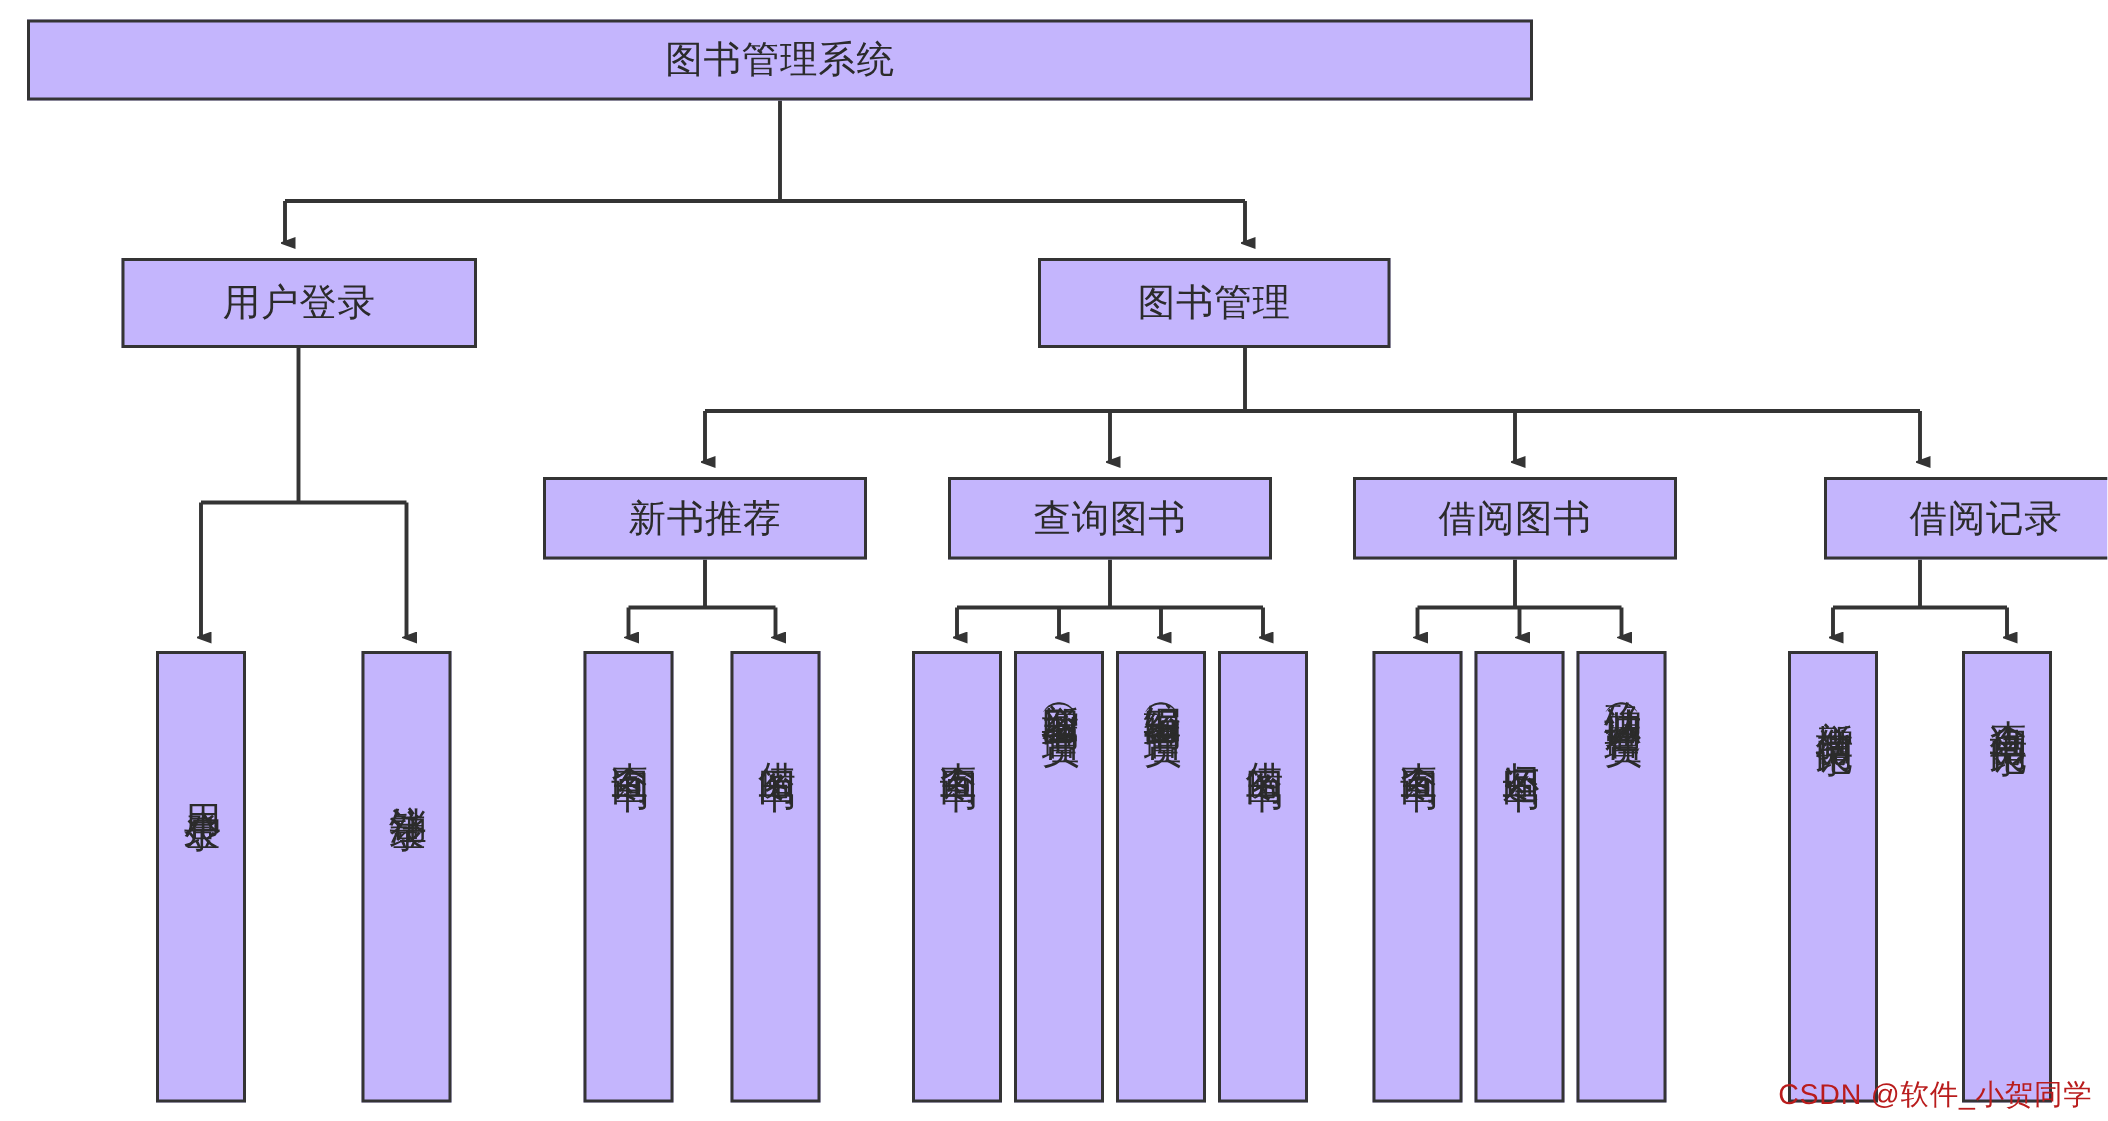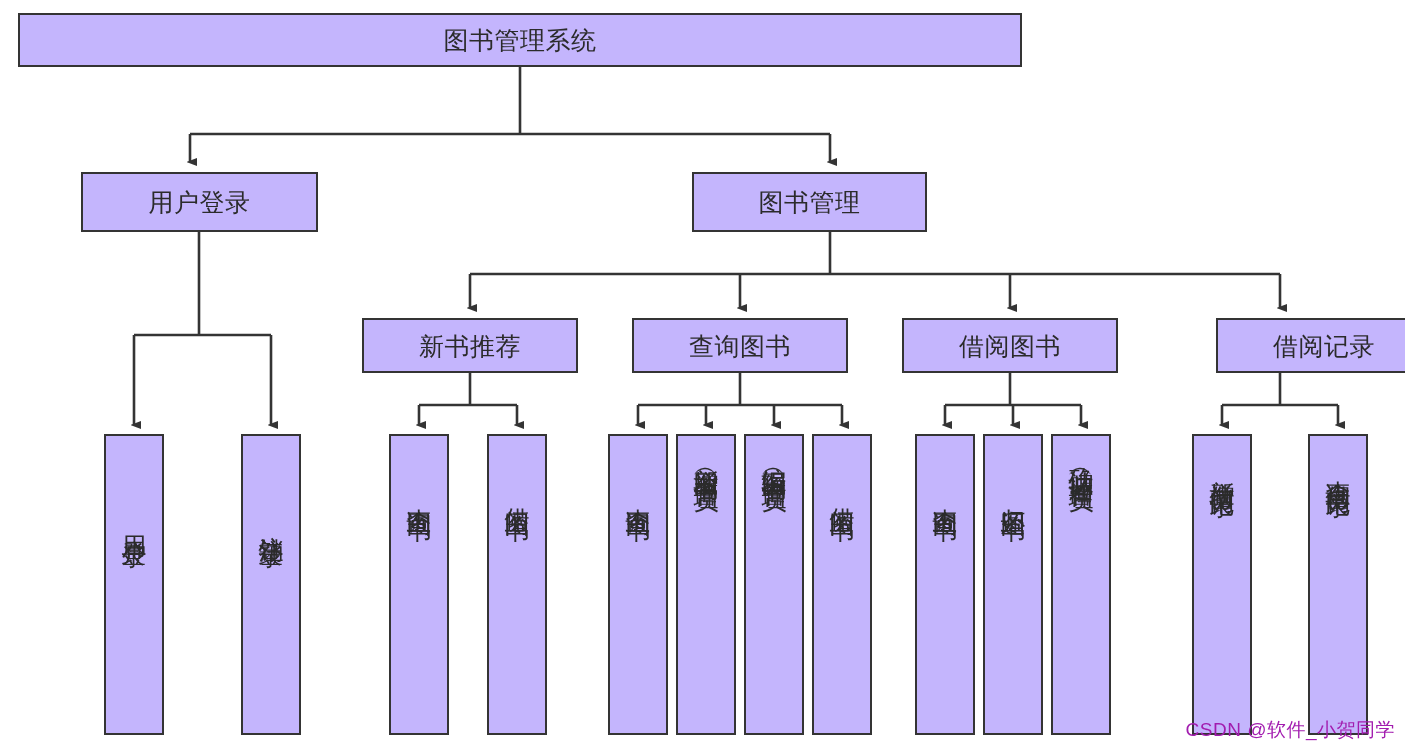--- a/index.html
+++ b/index.html
@@ -74,21 +74,21 @@
     padding-top: 24px;
   }
   .node.vert.pad-top-xs {
     padding-top: 12px;
   }
   #watermark {
     position: absolute;
     right: 10px;
     bottom: 4px;
     font-size: 19px;
-    color: #a21caf;
+    color: #b91c1c;
     letter-spacing: 0.5px;
     white-space: nowrap;
     user-select: none;
   }
 </style>
 </head>
 <body>
 
 <div id="diagram-root">
 

